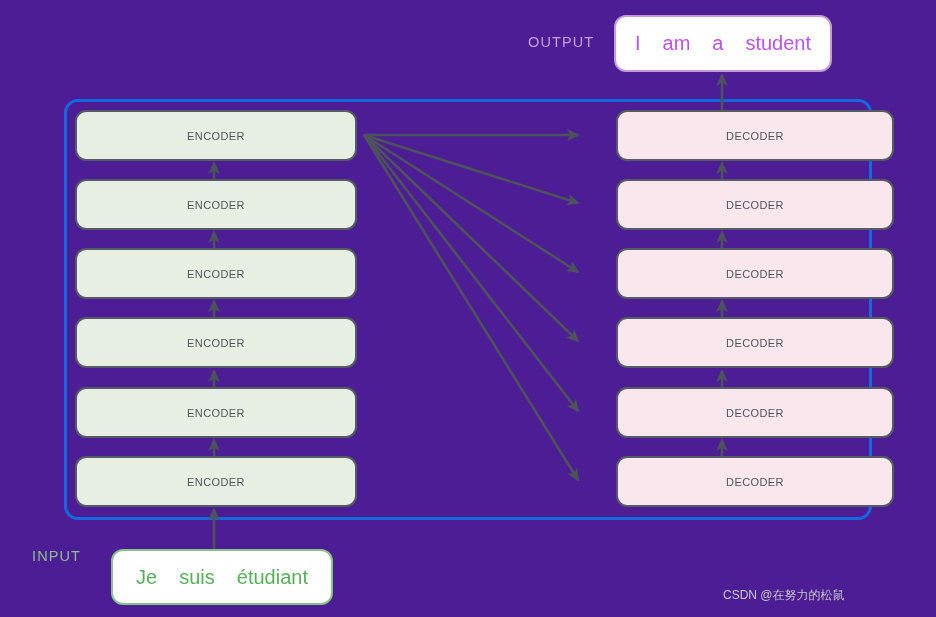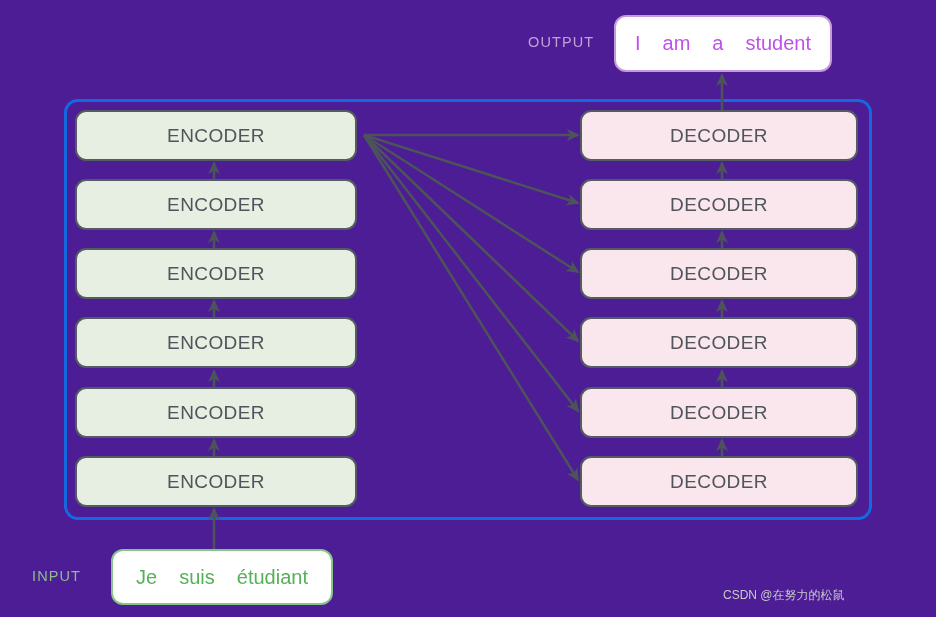--- a/index.html
+++ b/index.html
@@ -34,34 +34,34 @@
 
   
   .block {
     position: absolute;
     box-sizing: border-box;
     border: 2.5px solid #555b62;
     border-radius: 11px;
     display: flex;
     align-items: center;
     justify-content: center;
-    font-size: 19px;
+    font-size: 11px;
     letter-spacing: 0.4px;
     color: #4f555b;
     font-family: "Liberation Sans", "DejaVu Sans", sans-serif;
   }
   .block.encoder {
     background: #e7efe3;
     left: 75px;
     width: 282px;
     height: 51px;
   }
   .block.decoder {
     background: #fae6ed;
-    left: 580px;
+    left: 616px;
     width: 278px;
     height: 51px;
   }
 
   
   .io-box {
     position: absolute;
     box-sizing: border-box;
     border-radius: 12px;
     background: #ffffff;
@@ -105,21 +105,21 @@
     letter-spacing: 1.1px;
     font-family: "Liberation Sans", "DejaVu Sans", sans-serif;
   }
   #output-label {
     left: 528px;
     top: 34px;
     color: #c2a0d8;
   }
   #input-label {
     left: 32px;
-    top: 568px;
+    top: 548px;
     color: #8fbc8f;
   }
 
   
   #watermark {
     position: absolute;
     left: 723px;
     top: 587px;
     font-size: 12px;
     color: #c9c9c9;

